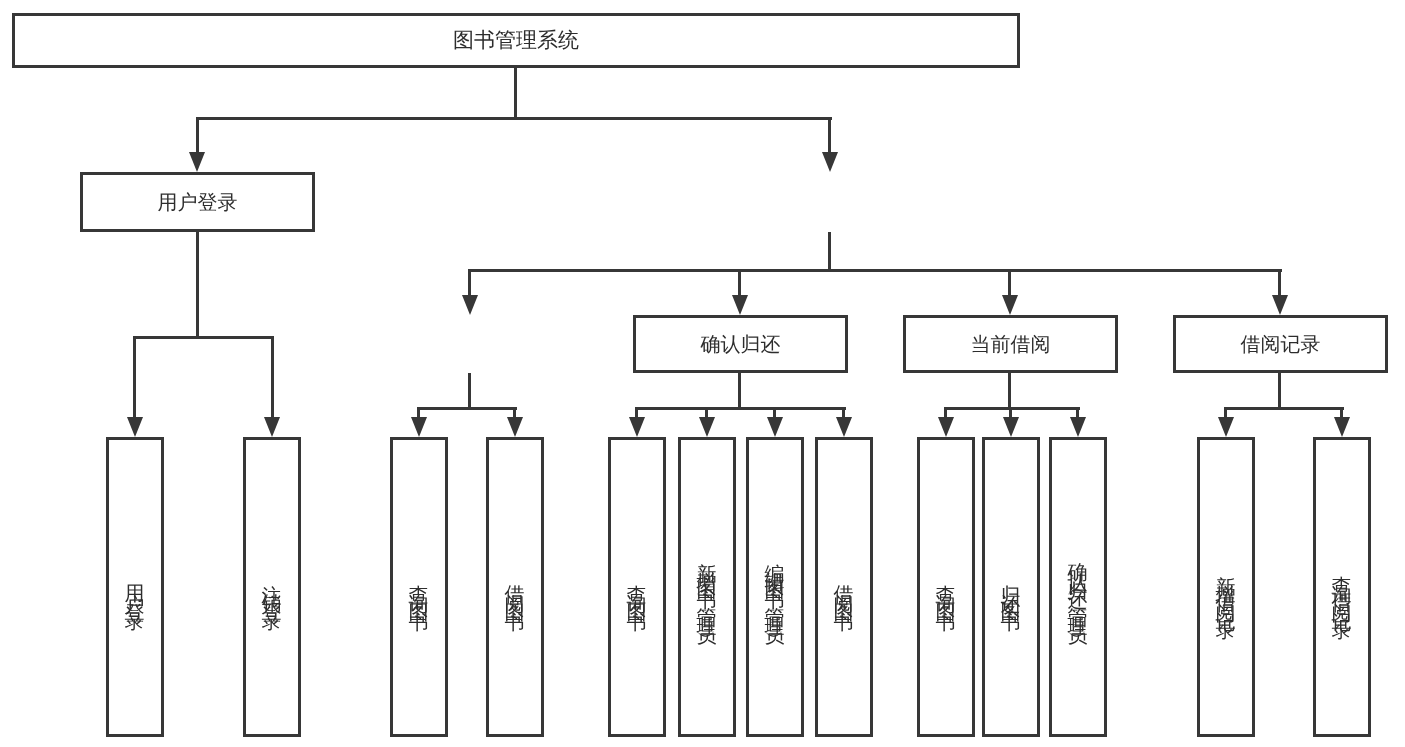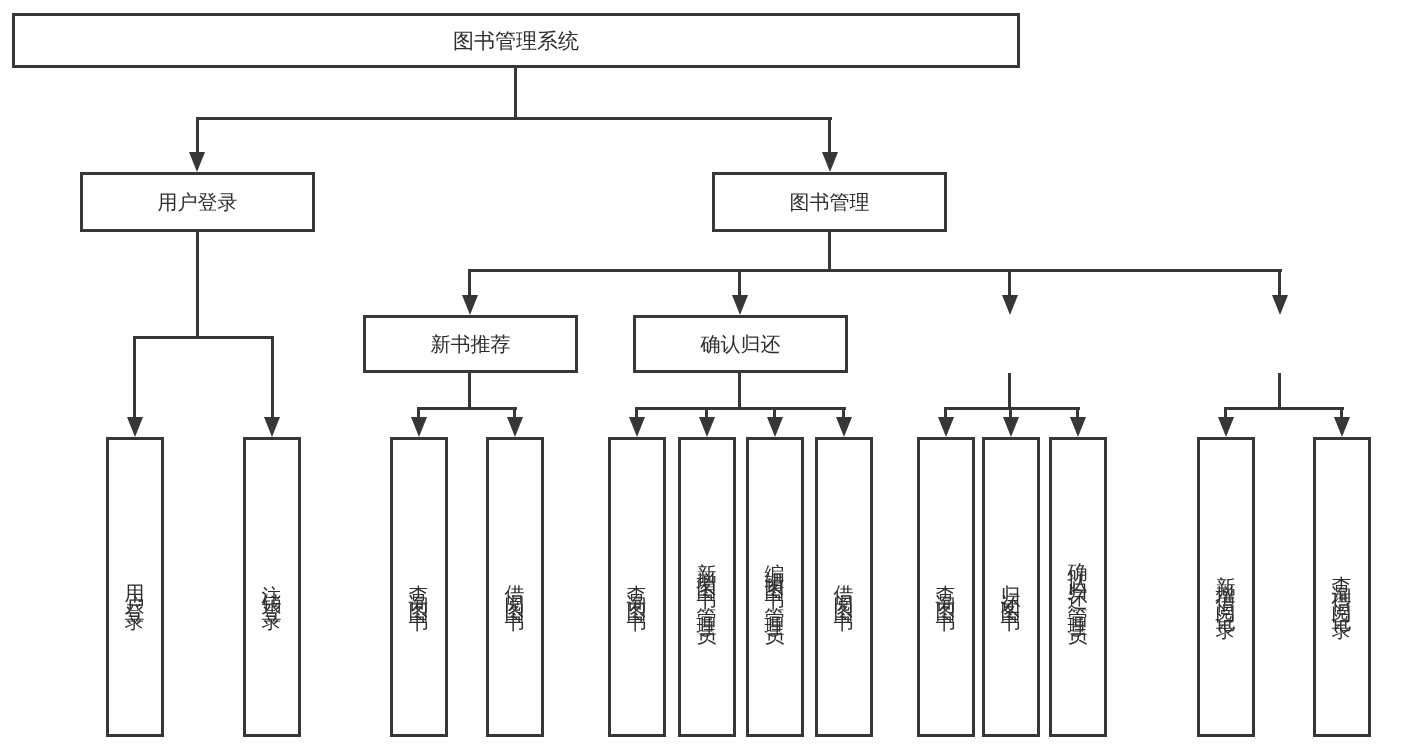--- a/index.html
+++ b/index.html
@@ -5,21 +5,21 @@
   :root{
     --line:#373737;
     --text:#2d2d2d;
     --boxbg:#ffffff;
     --wm:#9e9e9e;
     --pagebg:#ffffff;
   }
   html,body{margin:0;padding:0;background:var(--pagebg);}
   .stage{
     position:relative;width:1405px;height:747px;background:var(--pagebg);
-    overflow:hidden;font-family:Liberation Sans, sans-serif;color:var(--text);
+    overflow:hidden;font-family:Liberation Serif, serif;color:var(--text);
   }
   .node{
     position:absolute;background:var(--boxbg);border:3px solid var(--line);
     display:flex;align-items:center;justify-content:center;box-sizing:border-box;
     font-size:20px;line-height:1;color:var(--text);
   }
   .node.root{font-size:21px;}
   .leaf .vtext{
     writing-mode:vertical-rl;text-orientation:mixed;
     letter-spacing:9px;font-size:20px;white-space:nowrap;
@@ -42,29 +42,29 @@
 
 <div class="stage">
 
   <div class="node root" style="left:12px;top:13px;width:1008px;height:55px;">
     <span>图书管理系统</span>
   </div>
 
   <div class="node" style="left:80px;top:172px;width:235px;height:60px;">
     <span>用户登录</span>
   </div>
-  <div class="node" style="left:712px;top:172px;width:235px;height:60px;">
-    <span>图书管理</span>
-  </div>
 
-  <div class="node" style="left:363px;top:315px;width:215px;height:58px;">
-    <span>新书推荐</span>
-  </div>
   <div class="node" style="left:633px;top:315px;width:215px;height:58px;">
     <span>确认归还</span>
+  </div>
+  <div class="node" style="left:903px;top:315px;width:215px;height:58px;">
+    <span>当前借阅</span>
+  </div>
+  <div class="node" style="left:1173px;top:315px;width:215px;height:58px;">
+    <span>借阅记录</span>
   </div>
 
   <div class="node leaf" style="left:106px;top:437px;width:58px;height:300px;">
     <span class="vtext">用户登录</span>
   </div>
   <div class="node leaf" style="left:243px;top:437px;width:58px;height:300px;">
     <span class="vtext">注销登录</span>
   </div>
 
   <div class="node leaf" style="left:390px;top:437px;width:58px;height:300px;">

